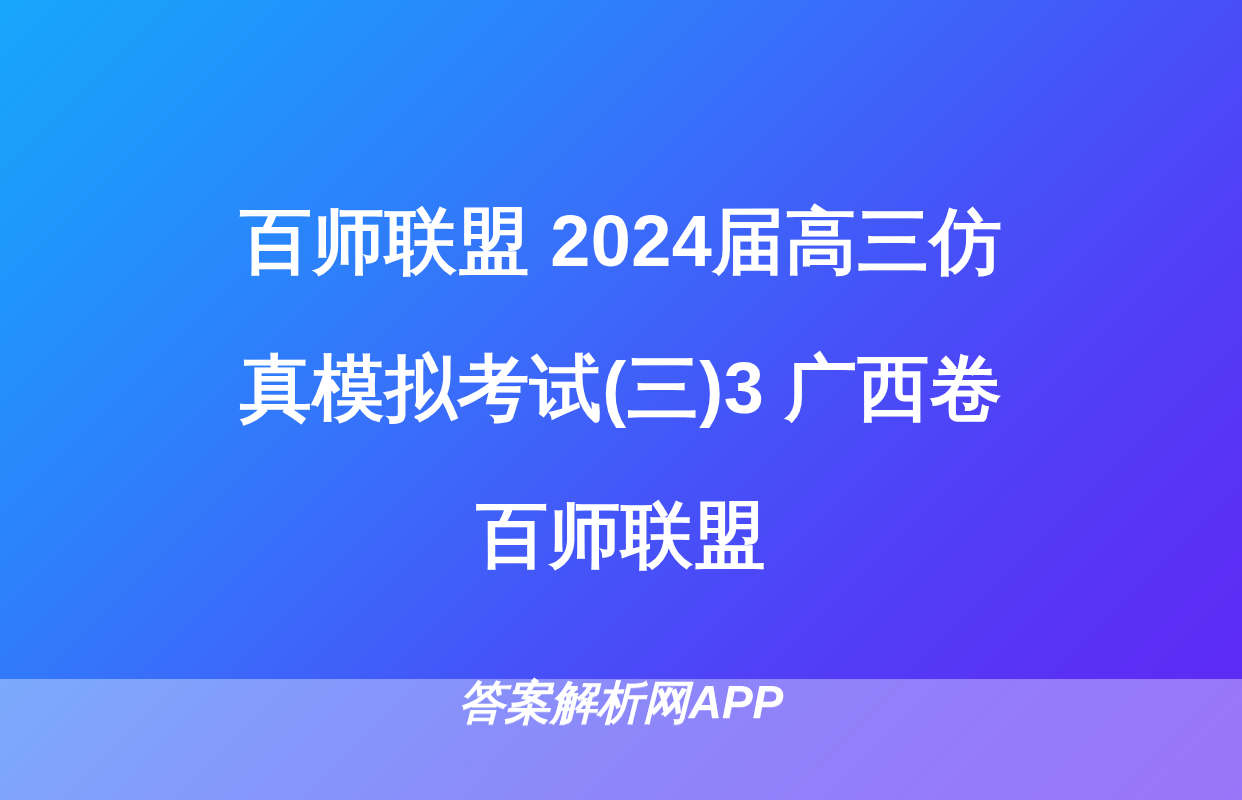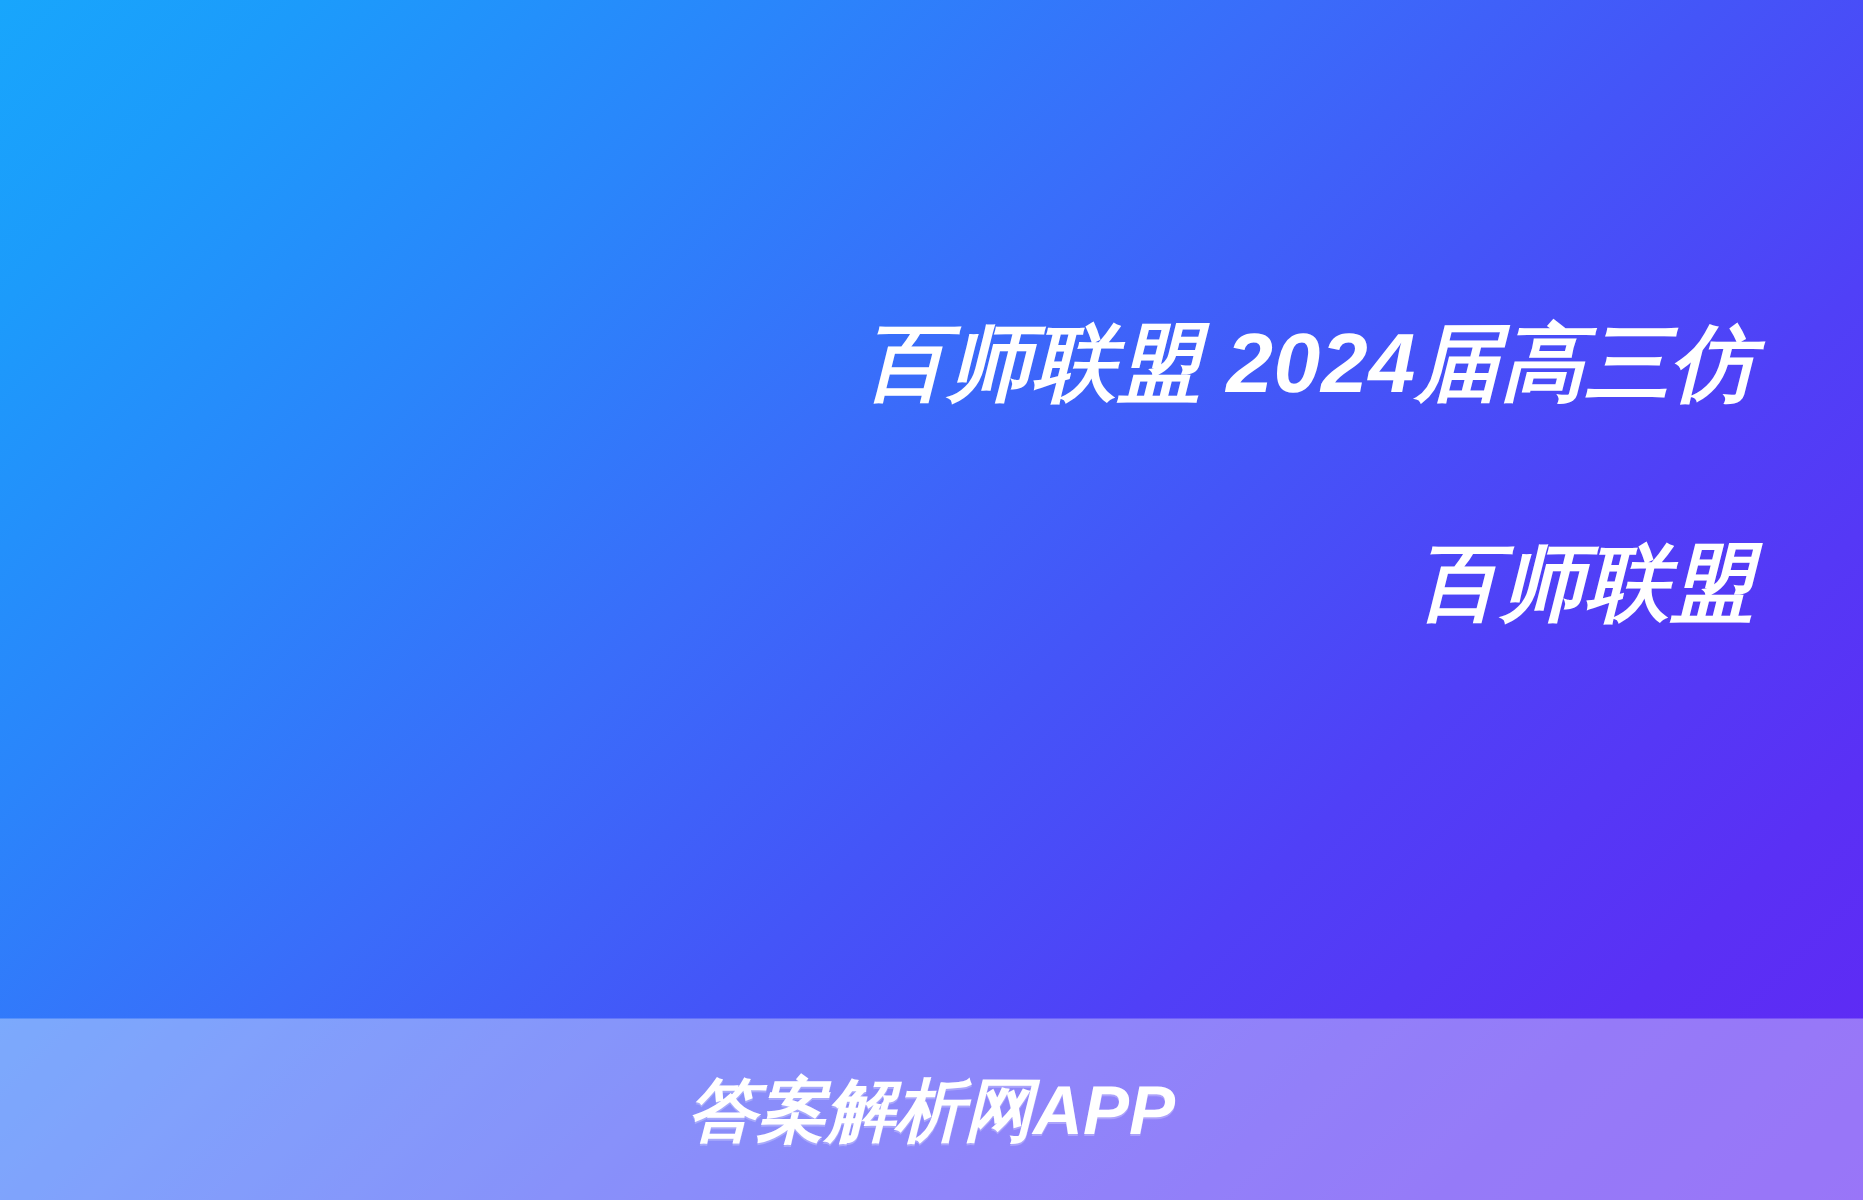--- a/index.html
+++ b/index.html
@@ -39,41 +39,40 @@
     top: 168px;
     padding: 0 72px;
     box-sizing: border-box;
     text-align: center;
   }
 
   .title-text {
     display: block;
     color: #ffffff;
     font-family: "Liberation Sans", "DejaVu Sans", sans-serif;
-    font-size: 56px;
+    font-size: 72px;
     line-height: 147px;
     font-weight: 700;
-    font-style: italic;
     letter-spacing: 0.5px;
     word-break: break-all;
     white-space: normal;
-    text-align: right;
+    text-align: center;
     margin: 0;
   }
 
   
   .footer-band {
     position: absolute;
     left: 0;
     right: 0;
     top: 679px;
     height: 121px;
     background: rgba(255, 255, 255, 0.36);
     display: flex;
-    align-items: center;
+    align-items: flex-start;
     justify-content: center;
   }
 
   .watermark {
     color: #ffffff;
     font-family: "Liberation Sans", "DejaVu Sans", sans-serif;
     font-size: 46px;
     line-height: 46px;
     font-weight: 700;
     font-style: italic;
@@ -82,20 +81,21 @@
     text-shadow: 0 1px 0 rgba(255,255,255,0.25);
   }
 </style>
 </head>
 <body>
 
 <div class="cover">
 
   <div class="title-block">
     <div class="title-text">百师联盟 2024届高三仿</div>
+    <div class="title-text">真模拟考试(三)3 广西卷</div>
     <div class="title-text">百师联盟</div>
   </div>
 
   <div class="footer-band">
     <span class="watermark">答案解析网APP</span>
   </div>
 
 </div>
 
 </body></html>

